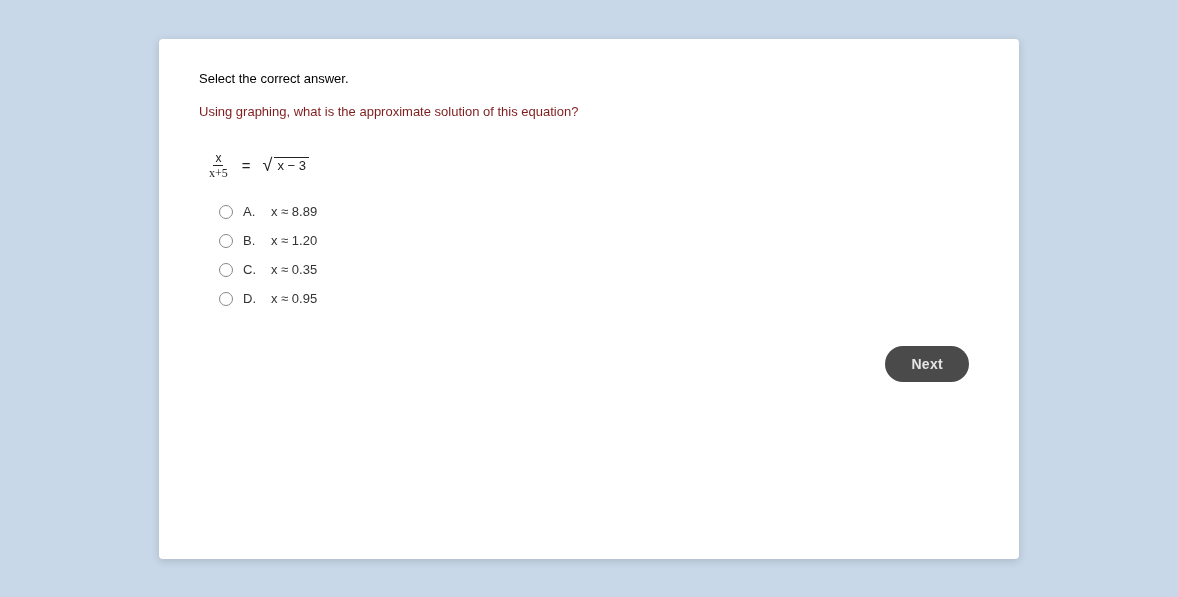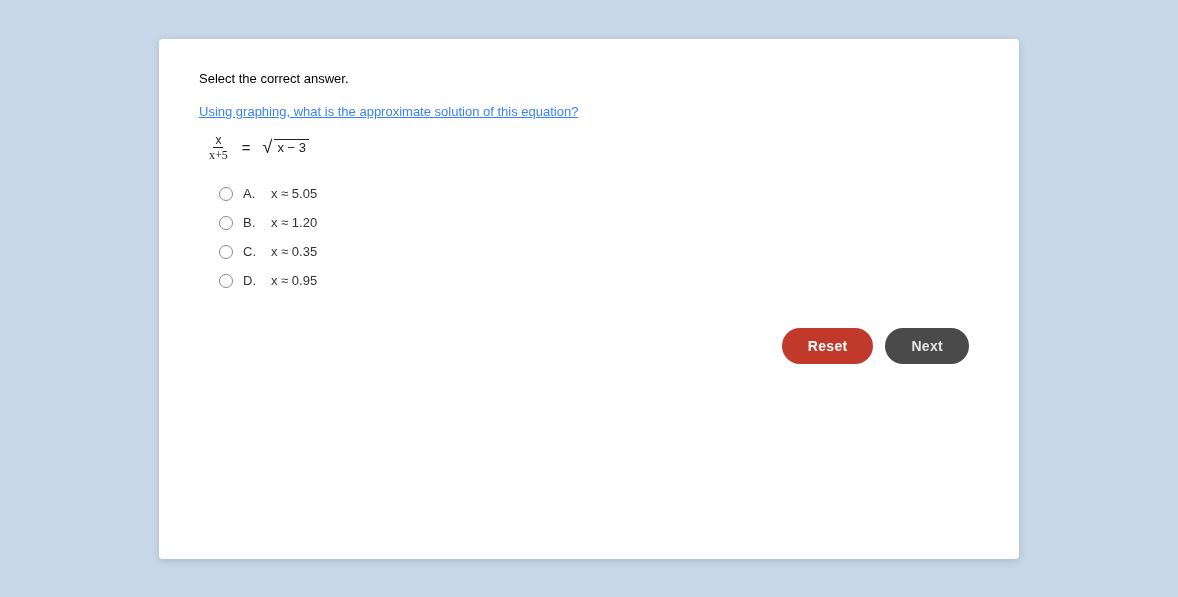--- a/index.html
+++ b/index.html
@@ -34,23 +34,22 @@
     }
 
     .instruction {
       font-size: 13px;
       color: #000000;
       margin-bottom: 18px;
     }
 
     .question {
       font-size: 13px;
-      color: #3b82f6;
-      margin-bottom: 14px;
-      text-decoration: underline;
+      color: #7f1d1d;
+      margin-bottom: 32px;
     }
 
     .equation {
       font-size: 15px;
       color: #222;
       margin-bottom: 24px;
       display: flex;
       align-items: center;
       gap: 8px;
       margin-left: 8px;
@@ -187,38 +186,37 @@
       <span class="sqrt-expr">
         <span class="sqrt-symbol">√</span>
         <span class="sqrt-content">x − 3</span>
       </span>
     </div>
 
     <ul class="options-list">
       <li class="option-item">
         <span class="radio-circle"></span>
         <span class="option-label">A.</span>
-        <span class="option-value">x ≈ 5.05</span>
+        <span class="option-value">x ≈ 8.89</span>
       </li>
       <li class="option-item">
         <span class="radio-circle"></span>
         <span class="option-label">B.</span>
         <span class="option-value">x ≈ 1.20</span>
       </li>
       <li class="option-item">
         <span class="radio-circle"></span>
         <span class="option-label">C.</span>
         <span class="option-value">x ≈ 0.35</span>
       </li>
       <li class="option-item">
         <span class="radio-circle"></span>
         <span class="option-label">D.</span>
         <span class="option-value">x ≈ 0.95</span>
       </li>
     </ul>
 
     <div class="buttons-row">
-      <button class="btn-reset">Reset</button>
       <button class="btn-next">Next</button>
     </div>
 
   </div>
 </div>
 
 </body></html>

